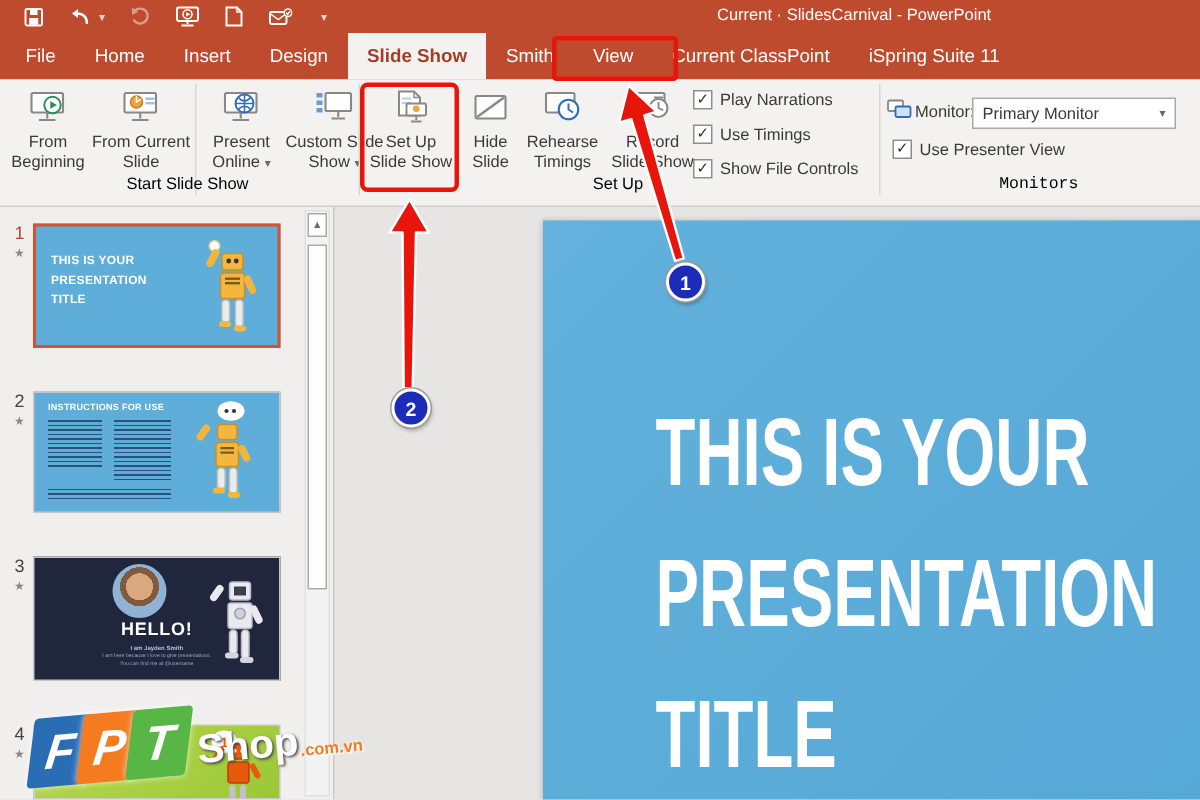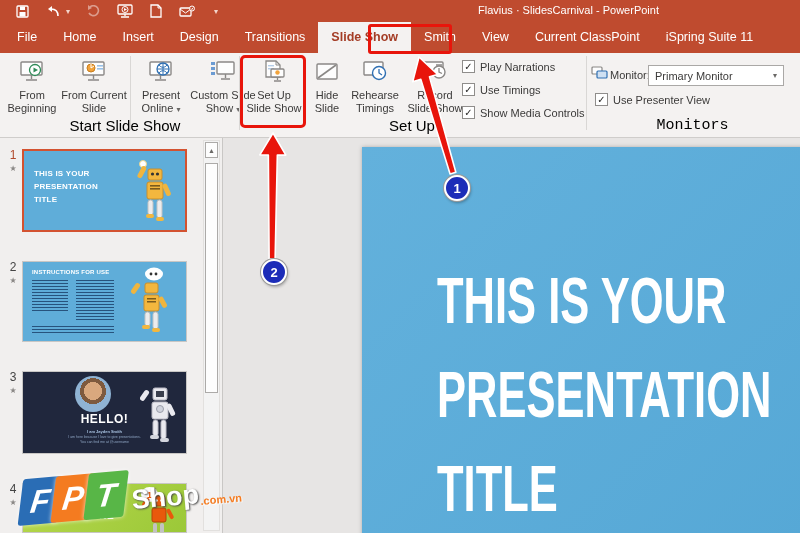--- a/index.html
+++ b/index.html
@@ -17,21 +17,21 @@
   
   .tabrow { position:absolute; left:0; top:22px; width:800px; height:31px; background:#bf4b2f; display:flex; align-items:stretch; padding-left:4px; }
   .tab { color:#fff; font-size:12.5px; padding:8px 13px 0 13px; white-space:nowrap; cursor:default; }
   .tab.active { background:#f4f2f1; color:#a43d26; font-weight:bold; }
 
   
   .ribbon { position:absolute; left:0; top:53px; width:800px; height:85px; background:#f4f2f1; border-bottom:1px solid #cfcdcb; }
   .rdiv { position:absolute; top:3px; height:74px; width:1px; background:#d9d7d5; }
   .bigbtn { position:absolute; top:4px; display:flex; flex-direction:column; align-items:center; text-align:center; font-size:11px; line-height:1.15; color:#3b3a39; }
   .bigbtn .ic { height:30px; display:flex; align-items:center; justify-content:center; margin-bottom:2px; }
-  .glabel { position:absolute; top:64px; font-size:15px; color:#69676
+  .glabel { position:absolute; top:64px; font-size:11px; color:#69676
 5; text-align:center; }
   .chk { position:absolute; display:flex; align-items:center; gap:5px; font-size:11px; color:#3b3a39; }
   .box { width:13px; height:13px; background:#fff; border:1px solid #8f8d8b; font-size:10px; line-height:11px; text-align:center; color:#2b2a29; }
   .mon-label { position:absolute; left:610px; top:16px; font-size:11px; color:#3b3a39; }
   .dropdown { position:absolute; left:648px; top:12px; width:136px; height:21px; background:#fff; border:1px solid #aaa8a6; font-size:11px; color:#3b3a39; display:flex; align-items:center; padding:0 6px; justify-content:space-between; }
   .dropdown .caret { font-size:8px; color:#6a6866; }
 
   
   .thumbs { position:absolute; left:0; top:138px; width:223px; height:395px; background:#f1efee; border-right:1px solid #c9c7c5; }
   .canvas { position:absolute; left:224px; top:138px; width:576px; height:395px; background:#e7e5e4; }
@@ -117,29 +117,28 @@
     <span>
         <svg width="16" height="13" viewBox="0 0 16 13">
           <rect x="1" y="3" width="11" height="8" rx="1" fill="none" stroke="#fff" stroke-width="1.3"></rect>
           <path d="M1 4 L6.5 8 L12 4" fill="none" stroke="#fff"></path>
           <circle cx="13" cy="3.5" r="2.5" fill="#bf4b2f" stroke="#fff"></circle>
           <path d="M11.8 3.5 L12.8 4.5 L14.3 2.6" fill="none" stroke="#fff"></path>
         </svg>
       </span>
     <span class="caret" style="margin-left:2px">▾</span>
   </div>
-  <div class="win-title">Flavius · SlidesCarnival - PowerPoint</div>
+  <div class="win-title">Current · SlidesCarnival - PowerPoint</div>
 </div>
 
 <div class="tabrow">
   <div class="tab">File</div>
   <div class="tab">Home</div>
   <div class="tab">Insert</div>
   <div class="tab">Design</div>
-  <div class="tab">Transitions</div>
   <div class="tab active">Slide Show</div>
   <div class="tab">Smith</div>
   <div class="tab">View</div>
   <div class="tab">Current ClassPoint</div>
   <div class="tab">iSpring Suite 11</div>
 
 </div>
 
 <div class="ribbon">
 
@@ -241,21 +240,21 @@
   <div class="chk" style="left:462px; top:7px;">
     <span class="box">✓</span>
     <span>Play Narrations</span>
   </div>
   <div class="chk" style="left:462px; top:30px;">
     <span class="box">✓</span>
     <span>Use Timings</span>
   </div>
   <div class="chk" style="left:462px; top:53px;">
     <span class="box">✓</span>
-    <span>Show Media Controls</span>
+    <span>Show File Controls</span>
   </div>
   <div class="glabel" style="left:240px; width:344px;">Set Up</div>
 
   <div class="rdiv" style="left:586px;"></div>
 
   <span style="position:absolute; left:591px; top:13px;"><svg width="17" height="15" viewBox="0 0 17 15">
         <rect x="1" y="1" width="10" height="7" rx="1" fill="#fdfdfd" stroke="#8a8886" stroke-width="1.2"></rect>
         <rect x="6" y="5" width="10" height="7" rx="1" fill="#cfe0f2" stroke="#2f6fb2" stroke-width="1.2"></rect>
       </svg></span>
   <div class="mon-label">Monitor:</div>

